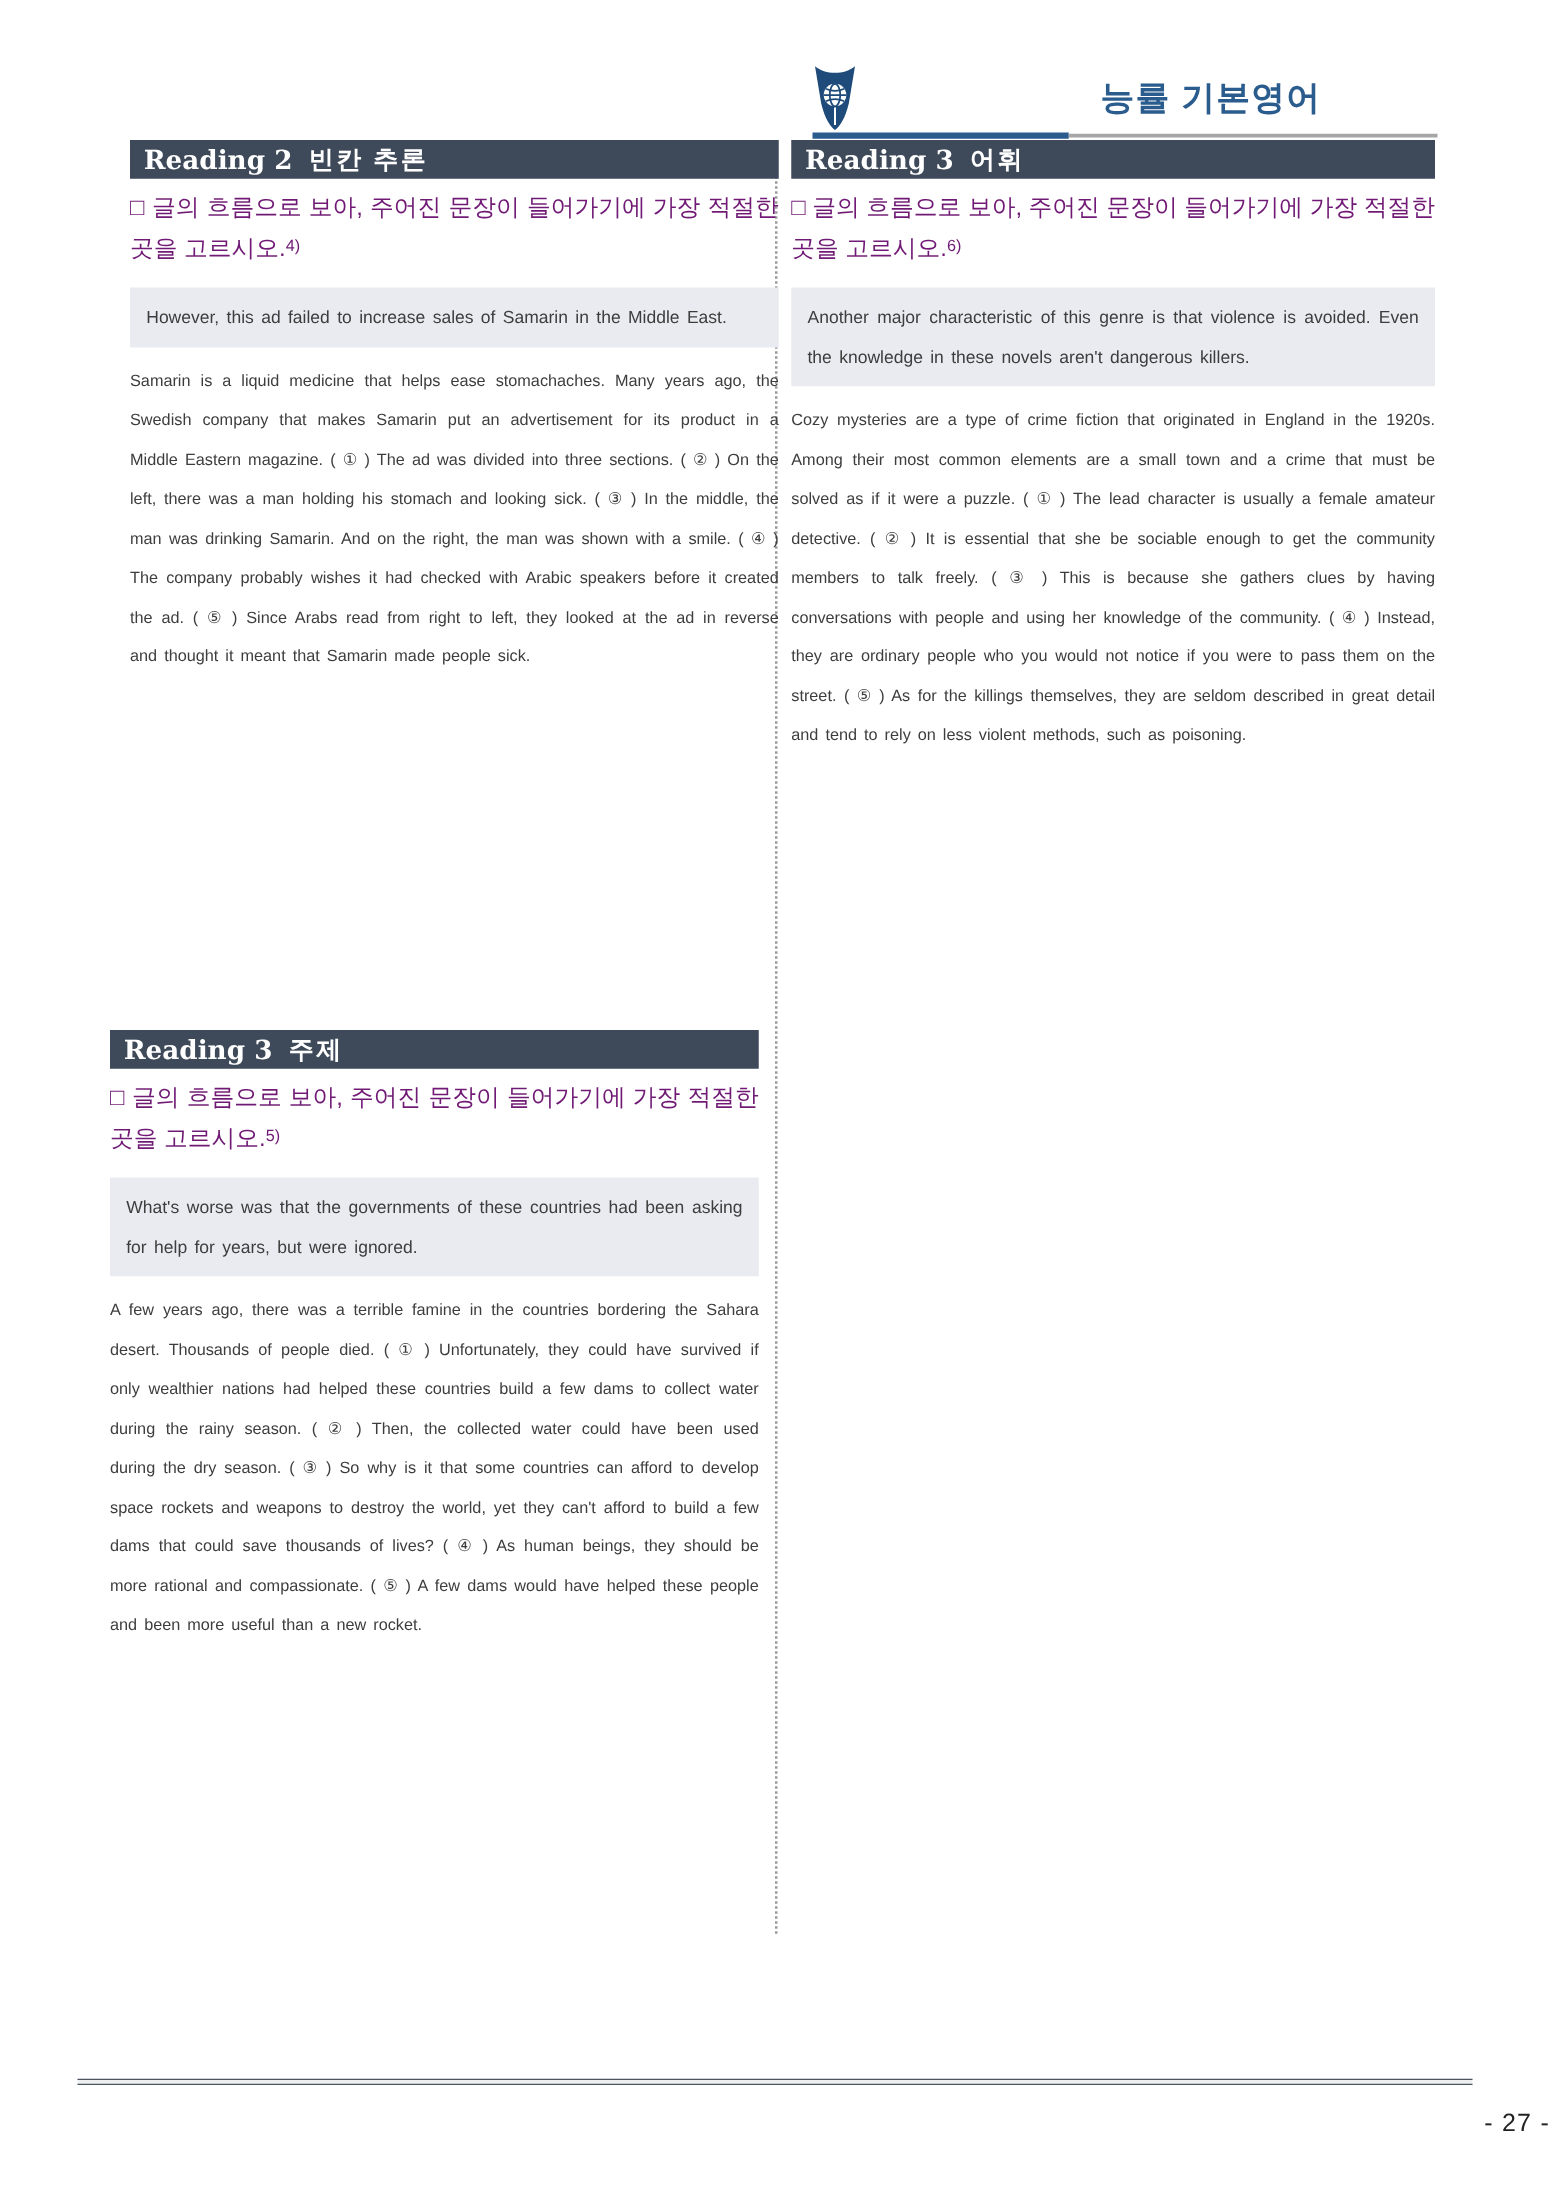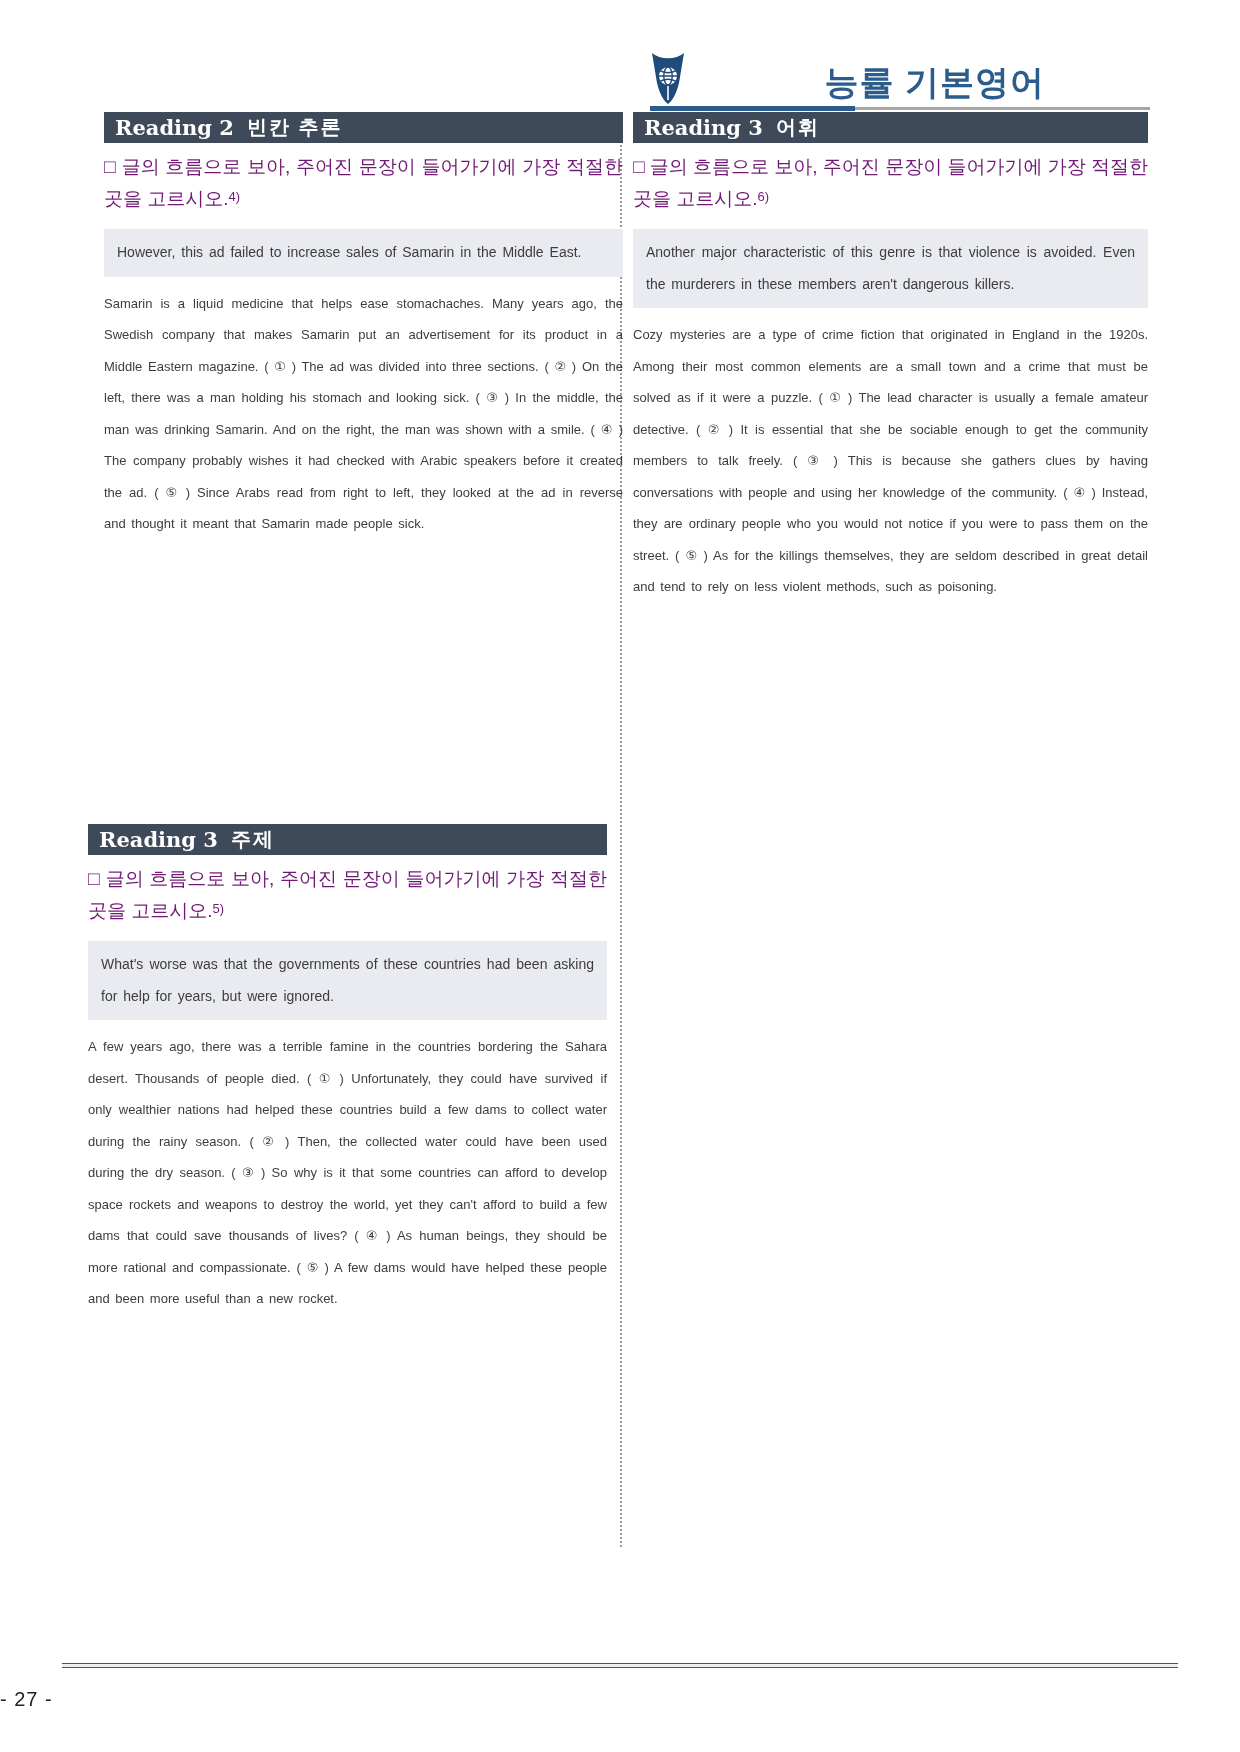--- a/index.html
+++ b/index.html
@@ -14,22 +14,22 @@
   body{
     position:relative;
     width:1240px;height:1752px;
     background:#ffffff;
     font-family:"Liberation Sans","DejaVu Sans",sans-serif;
     color:var(--text-dark);
     overflow:hidden;
   }
   
   .brand-title{
-    position:absolute;top:60px;right:195px;
-    font-size:34px;font-weight:bold;color:var(--brand-blue);
+    position:absolute;top:60px;right:183px;
+    font-size:27px;font-weight:bold;color:var(--brand-blue);
     letter-spacing:1px;white-space:nowrap;
   }
   .logo{position:absolute;left:648px;top:50px;width:40px;height:56px;}
   .rule-blue{position:absolute;left:650px;top:106px;width:205px;height:5px;background:var(--brand-blue);}
   .rule-gray{position:absolute;left:855px;top:107px;width:295px;height:3px;background:var(--rule-gray);}
   
   .col{position:absolute;}
   #col-r2{left:104px;top:112px;width:519px;}
   #col-r3{left:88px;top:824px;width:519px;}
   #col-r4{left:633px;top:112px;width:515px;}
@@ -66,21 +66,21 @@
     word-spacing:2px;
   }
   
   .footer-rule{
     position:absolute;left:62px;top:1663px;width:1116px;height:3px;
     background:#eef0f2;
     border-top:1px solid #4c5560;border-bottom:1px solid #4c5560;
   }
   .page-number{
     position:absolute;left:0;top:1688px;width:1240px;
-    text-align:left;font-size:20px;color:#222;
+    text-align:right;font-size:20px;color:#222;
     letter-spacing:1px;
   }
 </style>
 </head>
 <body>
 
 <div class="logo">
   <svg viewBox="0 0 40 56" width="40" height="56">
     <path d="M4 3 C 12 10, 28 10, 36 3 L 31 33 C 28 45, 24 51, 20 54 C 16 51, 12 45, 9 33 Z" fill="#1e4b7a"></path>
     <circle cx="20" cy="26" r="9" fill="#ffffff"></circle>
@@ -114,18 +114,18 @@
   <div class="hl-box">What's worse was that the governments of these countries had been asking for help for years, but were ignored.</div>
   <div class="passage">A few years ago, there was a terrible famine in the countries bordering the Sahara desert. Thousands of people died. ( ① ) Unfortunately, they could have survived if only wealthier nations had helped these countries build a few dams to collect water during the rainy season. ( ② ) Then, the collected water could have been used during the dry season. ( ③ ) So why is it that some countries can afford to develop space rockets and weapons to destroy the world, yet they can't afford to build a few dams that could save thousands of lives? ( ④ ) As human beings, they should be more rational and compassionate. ( ⑤ ) A few dams would have helped these people and been more useful than a new rocket.</div>
 </div>
 
 <div class="col" id="col-r4">
   <div class="section-bar">
     <span class="bar-en">Reading 3</span>
     <span class="bar-ko">어휘</span>
   </div>
   <div class="instruction"><span>□ 글의 흐름으로 보아, 주어진 문장이 들어가기에 가장 적절한 곳을 고르시오.</span><span class="fn">6)</span></div>
-  <div class="hl-box">Another major characteristic of this genre is that violence is avoided. Even the murderers in these members aren't dangerous killers.</div>
+  <div class="hl-box">Another major characteristic of this genre is that violence is avoided. Even the knowledge in these novels aren't dangerous killers.</div>
   <div class="passage">Cozy mysteries are a type of crime fiction that originated in England in the 1920s. Among their most common elements are a small town and a crime that must be solved as if it were a puzzle. ( ① ) The lead character is usually a female amateur detective. ( ② ) It is essential that she be sociable enough to get the community members to talk freely. ( ③ ) This is because she gathers clues by having conversations with people and using her knowledge of the community. ( ④ ) Instead, they are ordinary people who you would not notice if you were to pass them on the street. ( ⑤ ) As for the killings themselves, they are seldom described in great detail and tend to rely on less violent methods, such as poisoning.</div>
 </div>
 
 <div class="footer-rule"></div>
 <div class="page-number">- 27 -</div>
 
 </body></html>

